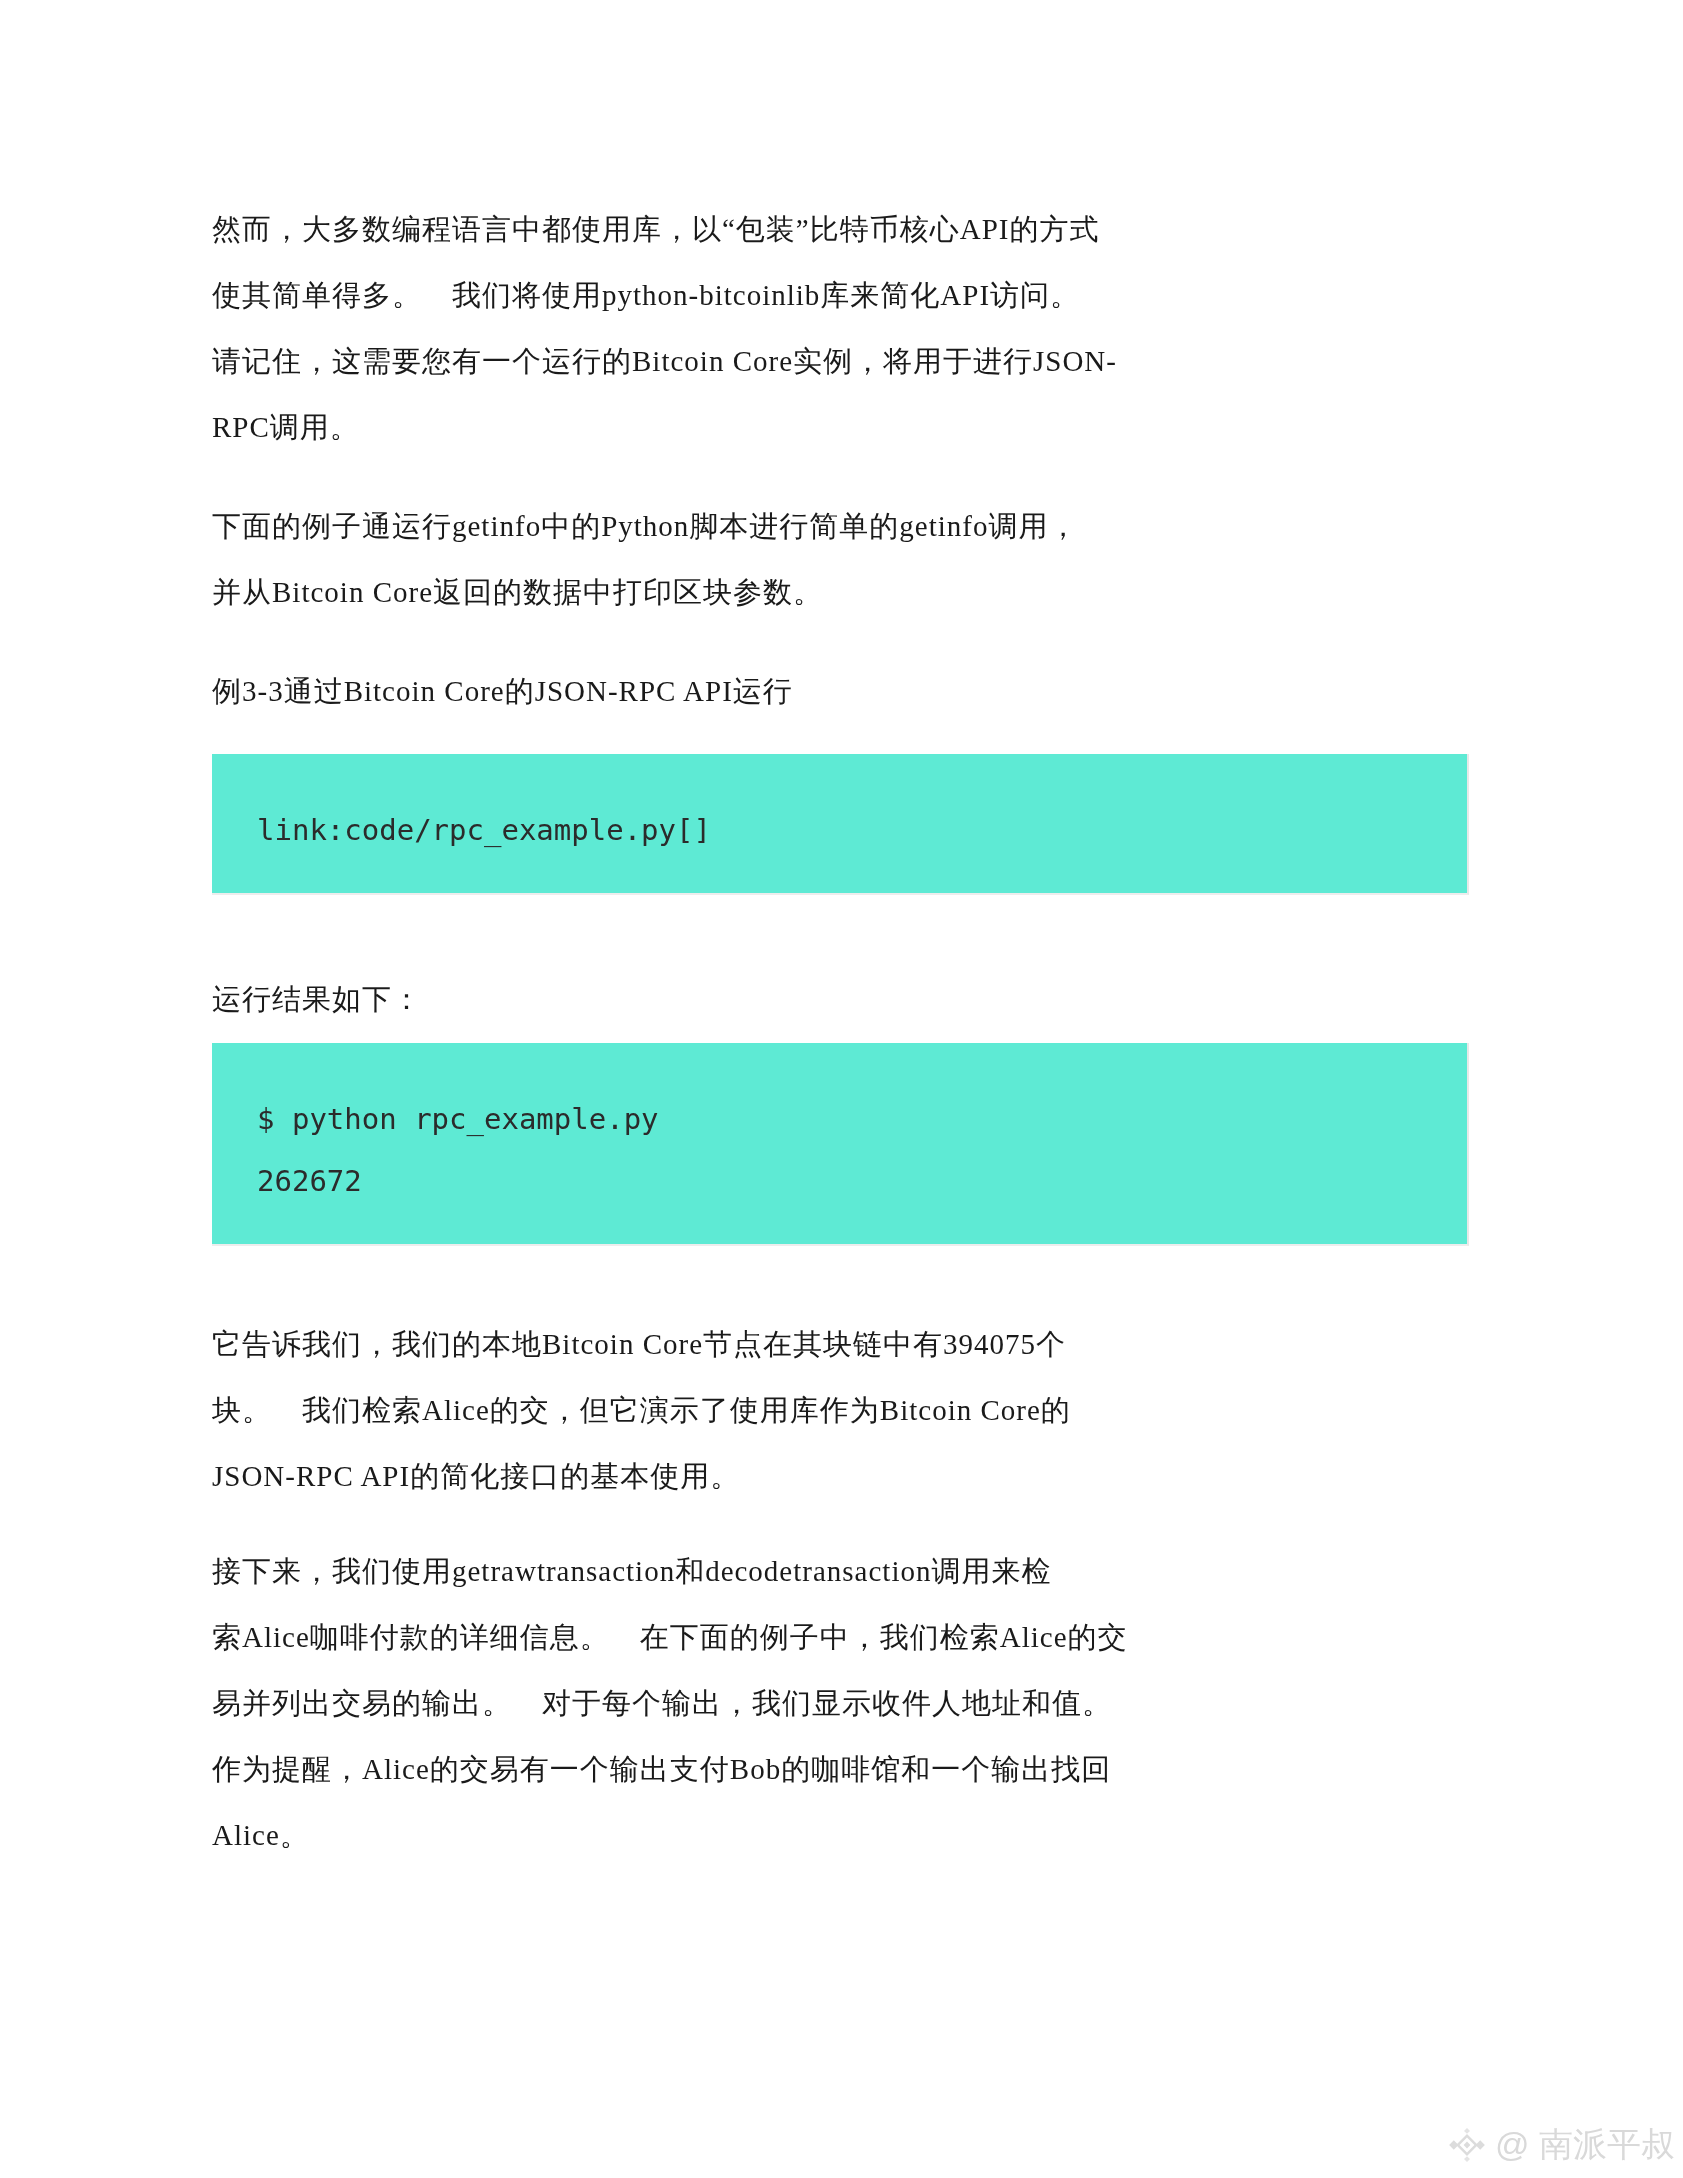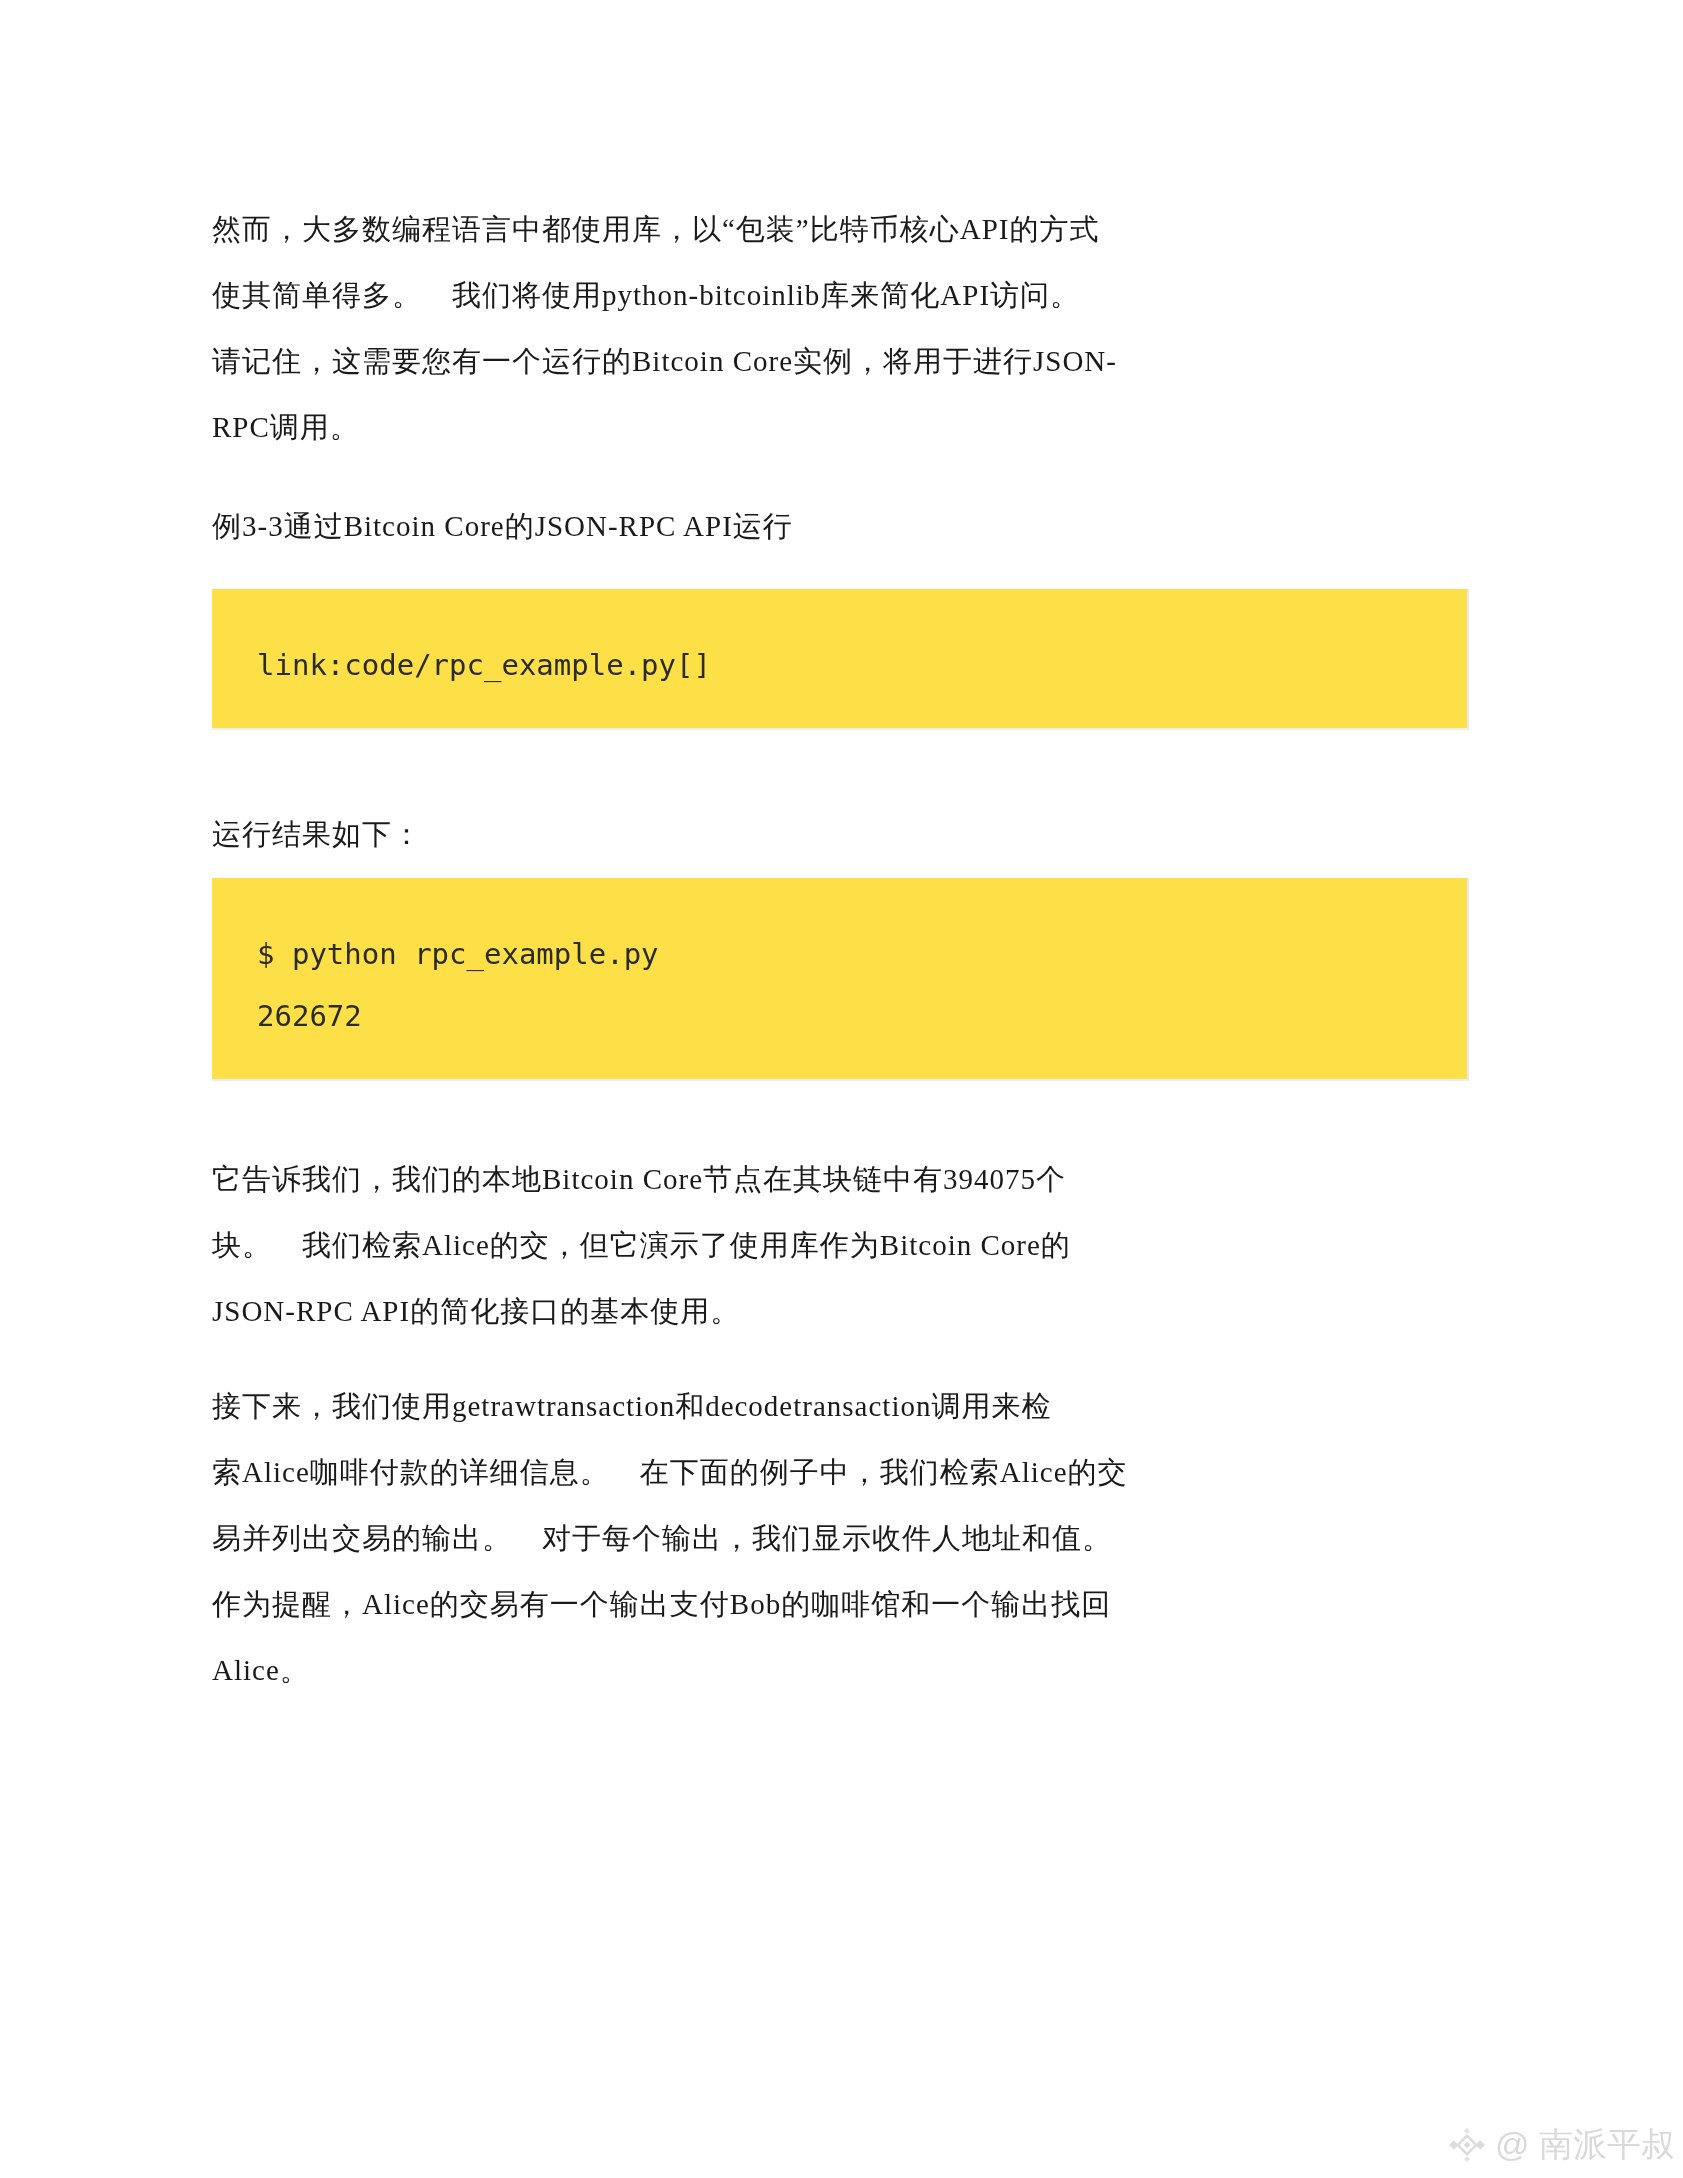--- a/index.html
+++ b/index.html
@@ -30,21 +30,21 @@
     letter-spacing: 1px;
   }
   .caption-1 { margin-bottom: 30px; }
   .result-intro { margin-bottom: 11px; }
   .p3 { margin-bottom: 29px; }
   .p4 { margin-bottom: 32px; }
   .caption-2 { margin-bottom: 0; }
   .codeblock {
     box-sizing: border-box;
     width: 1257px;
-    background: #fde047;
+    background: #5eead4;
     border-right: 2px solid #e8e8e8;
     border-bottom: 2px solid #ededed;
     margin: 0 0 71px 0;
     padding: 45px 40px 32px 45px;
     font-family: "DejaVu Sans Mono", "Liberation Mono", monospace;
     font-size: 29px;
     line-height: 62px;
     color: #2b2b2b;
     white-space: pre;
   }
@@ -67,20 +67,22 @@
 <body>
 
 <div class="page">
   <main class="content">
 
     <p class="para">然而，大多数编程语言中都使用库，以“包装”比特币核心API的方式
 使其简单得多。　我们将使用python-bitcoinlib库来简化API访问。
 请记住，这需要您有一个运行的Bitcoin Core实例，将用于进行JSON-
 RPC调用。</p>
 
+    <p class="para">下面的例子通运行getinfo中的Python脚本进行简单的getinfo调用，
+并从Bitcoin Core返回的数据中打印区块参数。</p>
 
     <p class="para caption-1">例3-3通过Bitcoin Core的JSON-RPC API运行</p>
 
     <pre class="codeblock">link:code/rpc_example.py[]</pre>
 
     <p class="para result-intro">运行结果如下：</p>
 
     <pre class="codeblock output">$ python rpc_example.py
 262672</pre>
 

